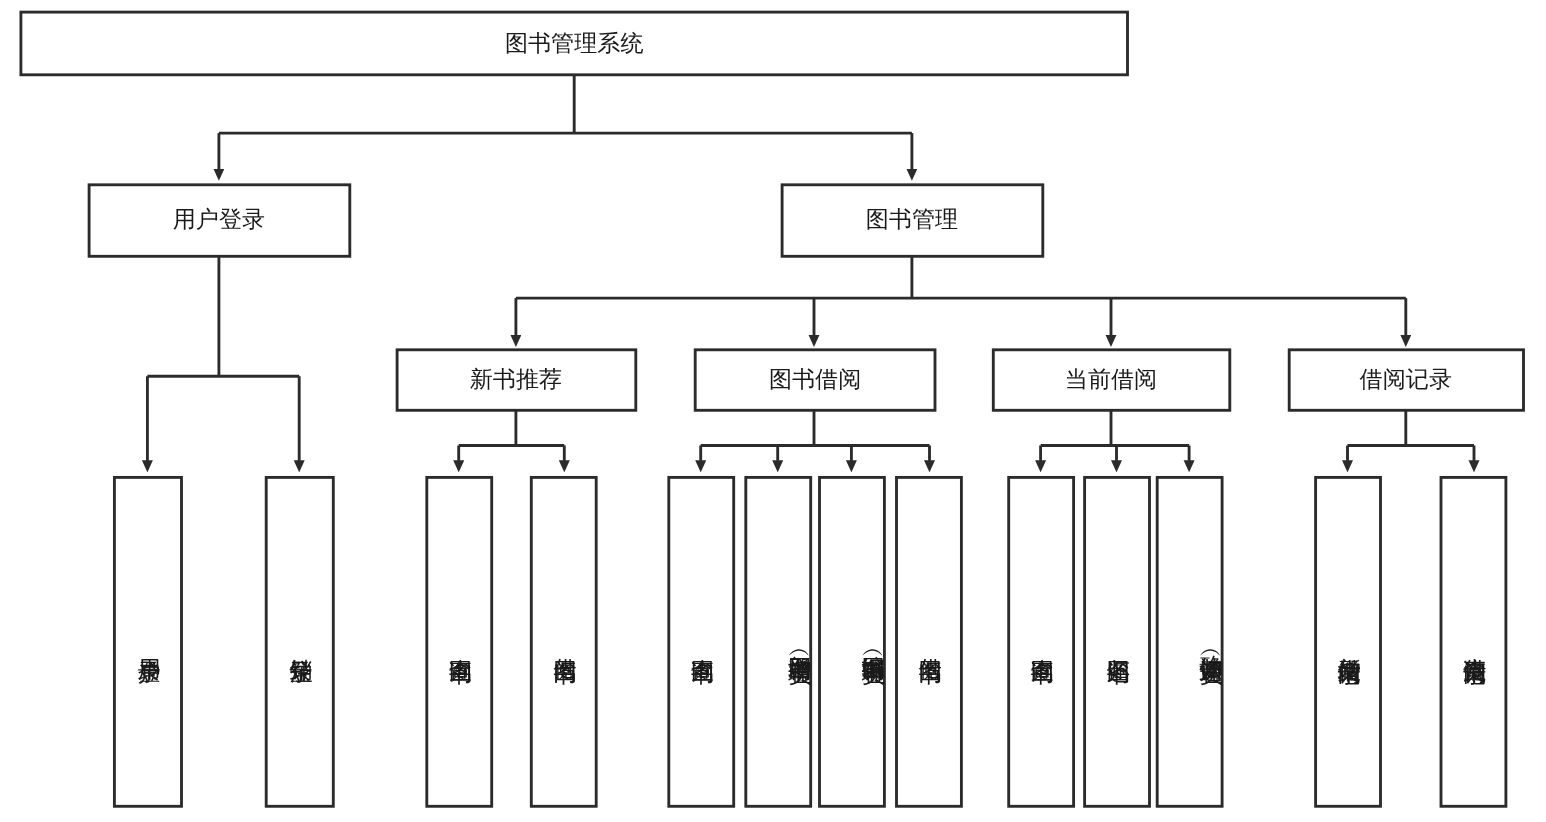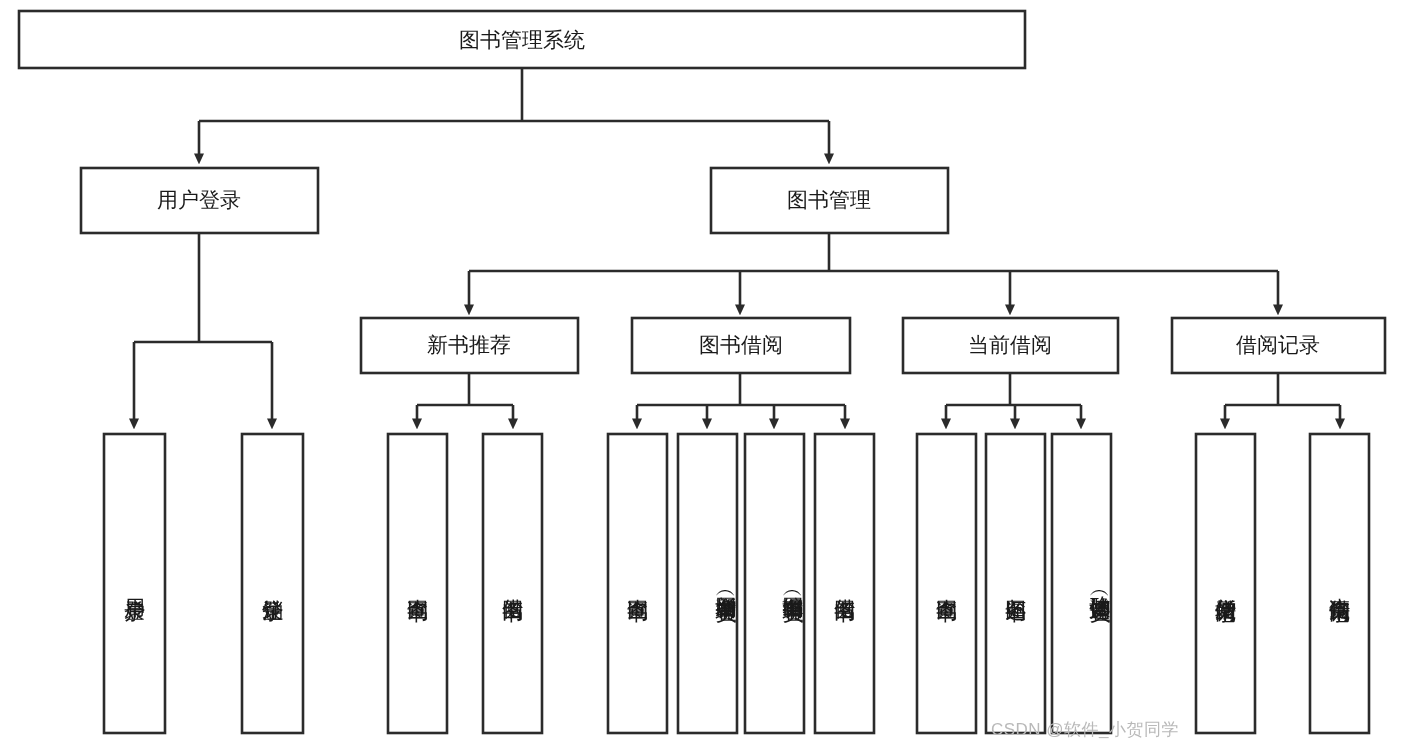--- a/index.html
+++ b/index.html
@@ -220,14 +220,13 @@
   <div class="node-label-v" style="left:608px; top:434px; width:59px; height:299px;">查询图书</div>
   <div class="node-label-v" style="left:678px; top:434px; width:59px; height:299px; align-items:flex-start;">新增图书（管理员）</div>
   <div class="node-label-v" style="left:745px; top:434px; width:59px; height:299px; align-items:flex-start;">编辑图书（管理员）</div>
   <div class="node-label-v" style="left:815px; top:434px; width:59px; height:299px;">借阅图书</div>
   <div class="node-label-v" style="left:917px; top:434px; width:59px; height:299px;">查询图书</div>
   <div class="node-label-v" style="left:986px; top:434px; width:59px; height:299px;">归还图书</div>
   <div class="node-label-v" style="left:1052px; top:434px; width:59px; height:299px; align-items:flex-start;">确认归还（管理员）</div>
   <div class="node-label-v" style="left:1196px; top:434px; width:59px; height:299px;">新增借阅记录</div>
   <div class="node-label-v" style="left:1310px; top:434px; width:59px; height:299px;">查询借阅记录</div>
 
-  <div class="watermark">CSDN @软件_小贺同学</div>
 </div>
 
 </body></html>

